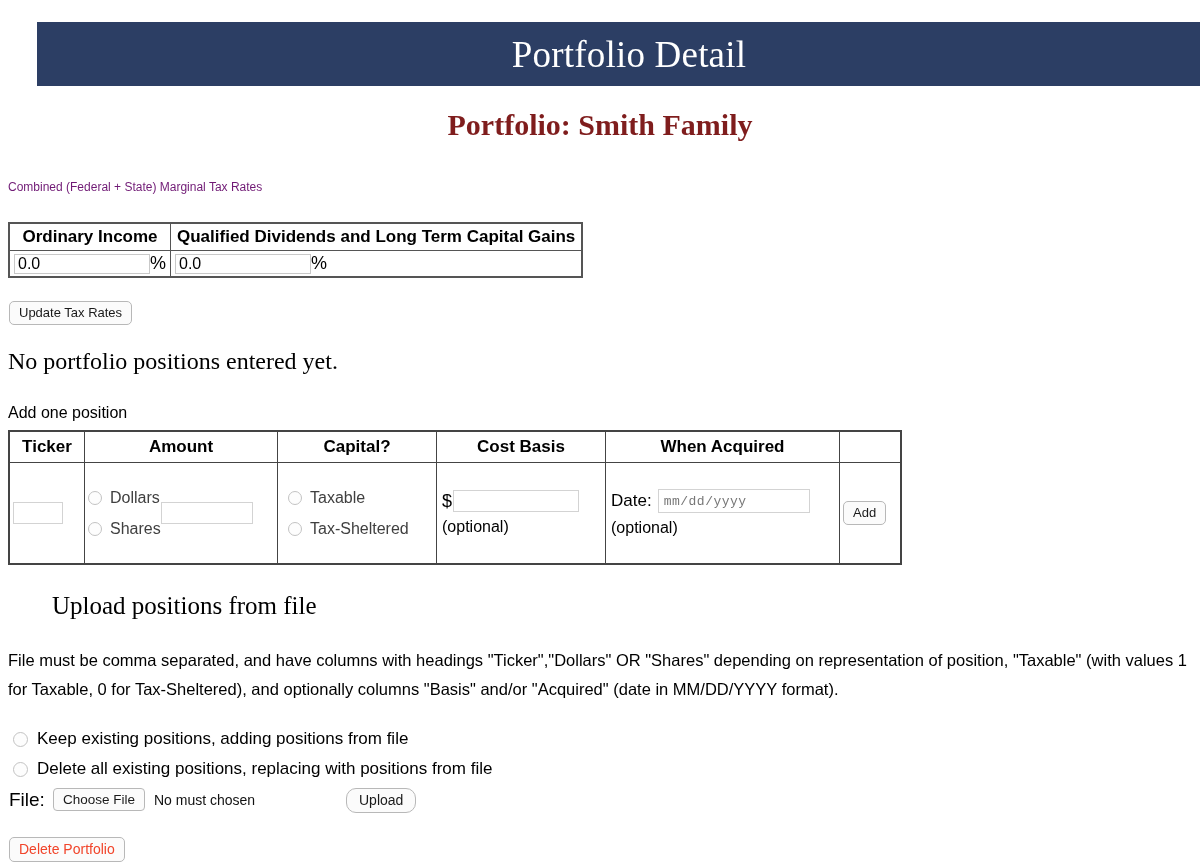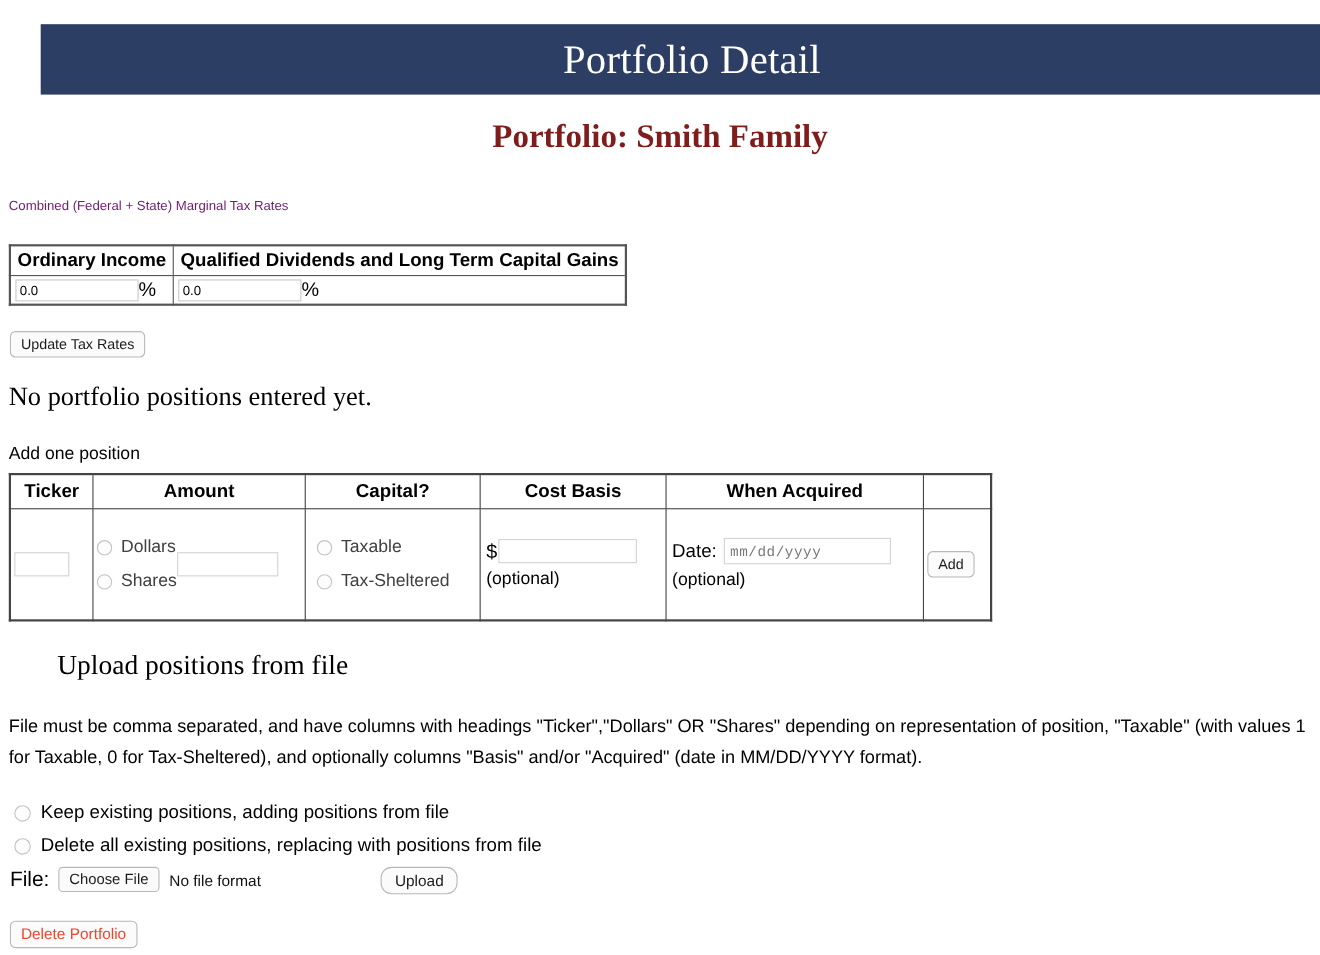--- a/index.html
+++ b/index.html
@@ -80,23 +80,23 @@
     font-size: 17px;
     text-align: center;
     padding: 3px 6px;
     white-space: nowrap;
   }
   .pct {
     font-size: 18px;
     vertical-align: middle;
   }
   input.tax-input {
-    width: 112px;
+    width: 136px;
     height: 20px;
-    font-size: 12px;
+    font-size: 16px;
     font-family: "Liberation Sans", sans-serif;
     padding: 1px 3px;
     border: 1px solid #c9c9c9;
     box-sizing: border-box;
     color: #000;
     background: #fff;
     vertical-align: middle;
   }
 
   
@@ -450,18 +450,18 @@
 </div>
 
 <div class="file-radio file-radio-2">
   <span class="radio"></span>
   <span>Delete all existing positions, replacing with positions from file</span>
 </div>
 
 <div class="file-row">
   <span class="file-label">File:</span>
   <button class="choose-file-btn">Choose File</button>
-  <span class="no-file-text">No file format</span>
+  <span class="no-file-text">No must chosen</span>
 </div>
 
 <button class="btn btn-upload">Upload</button>
 
 <button class="btn btn-danger btn-delete-portfolio">Delete Portfolio</button>
 
 </body></html>

